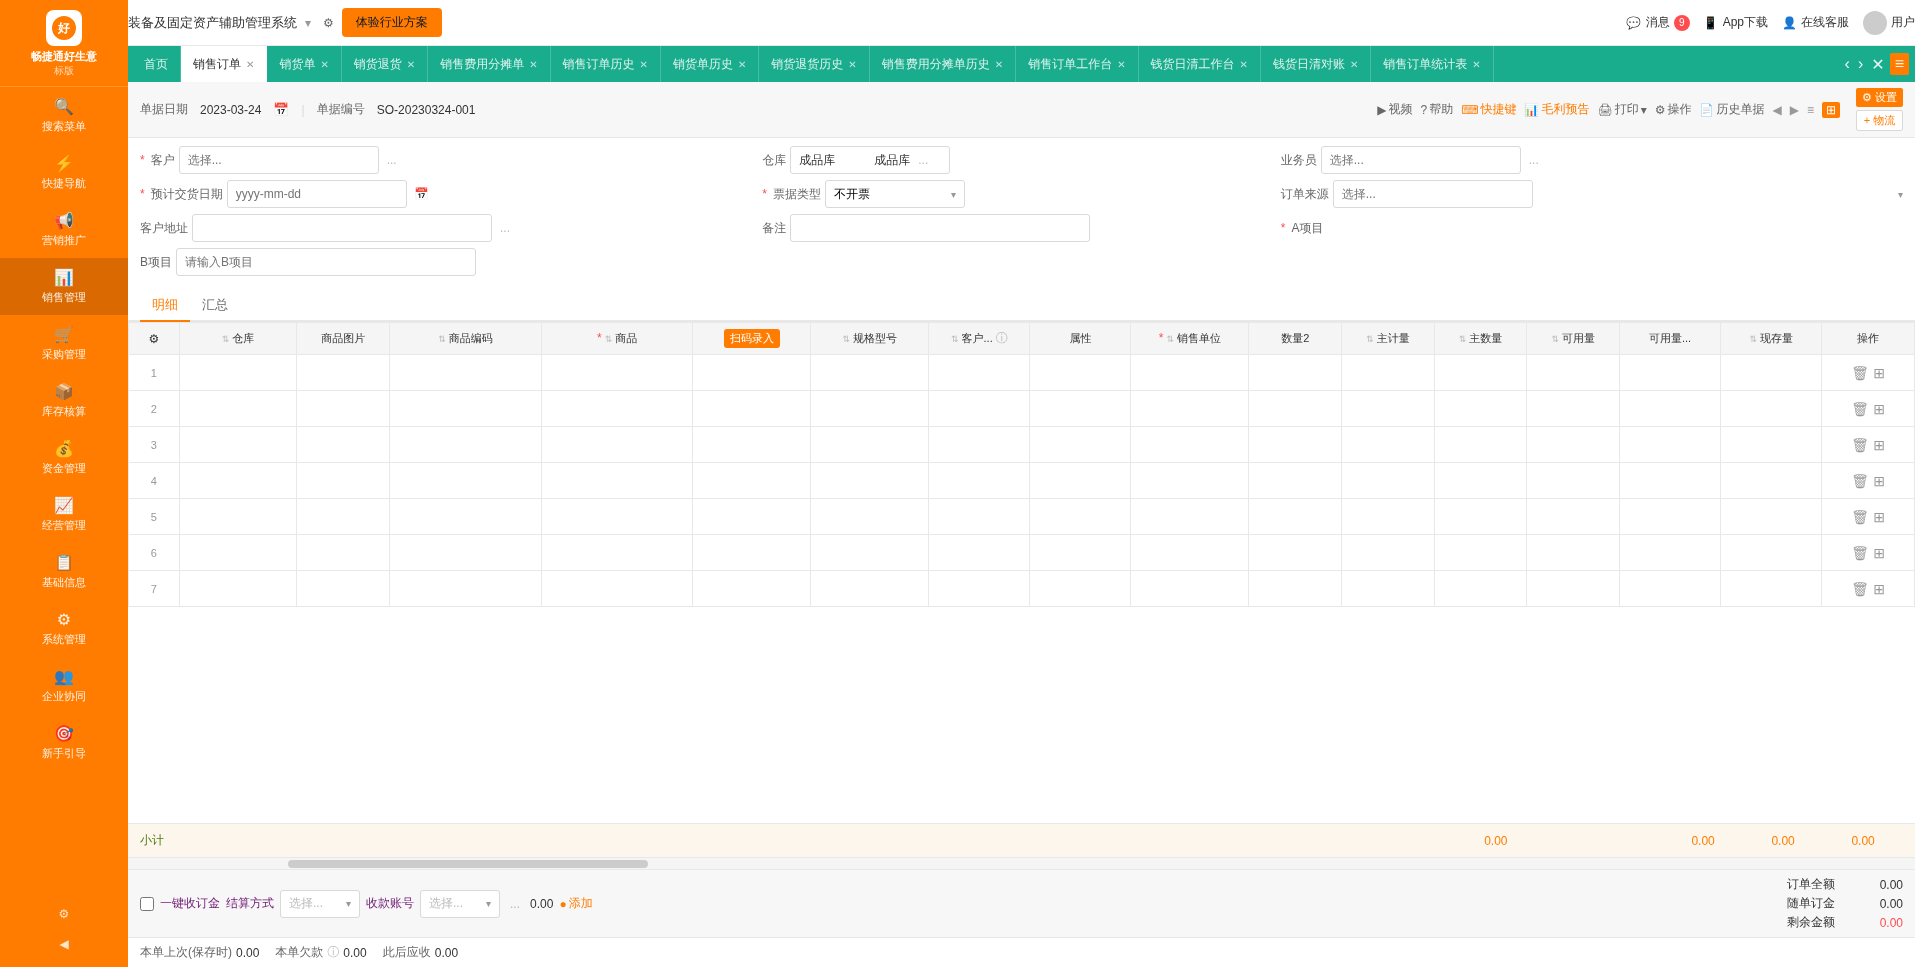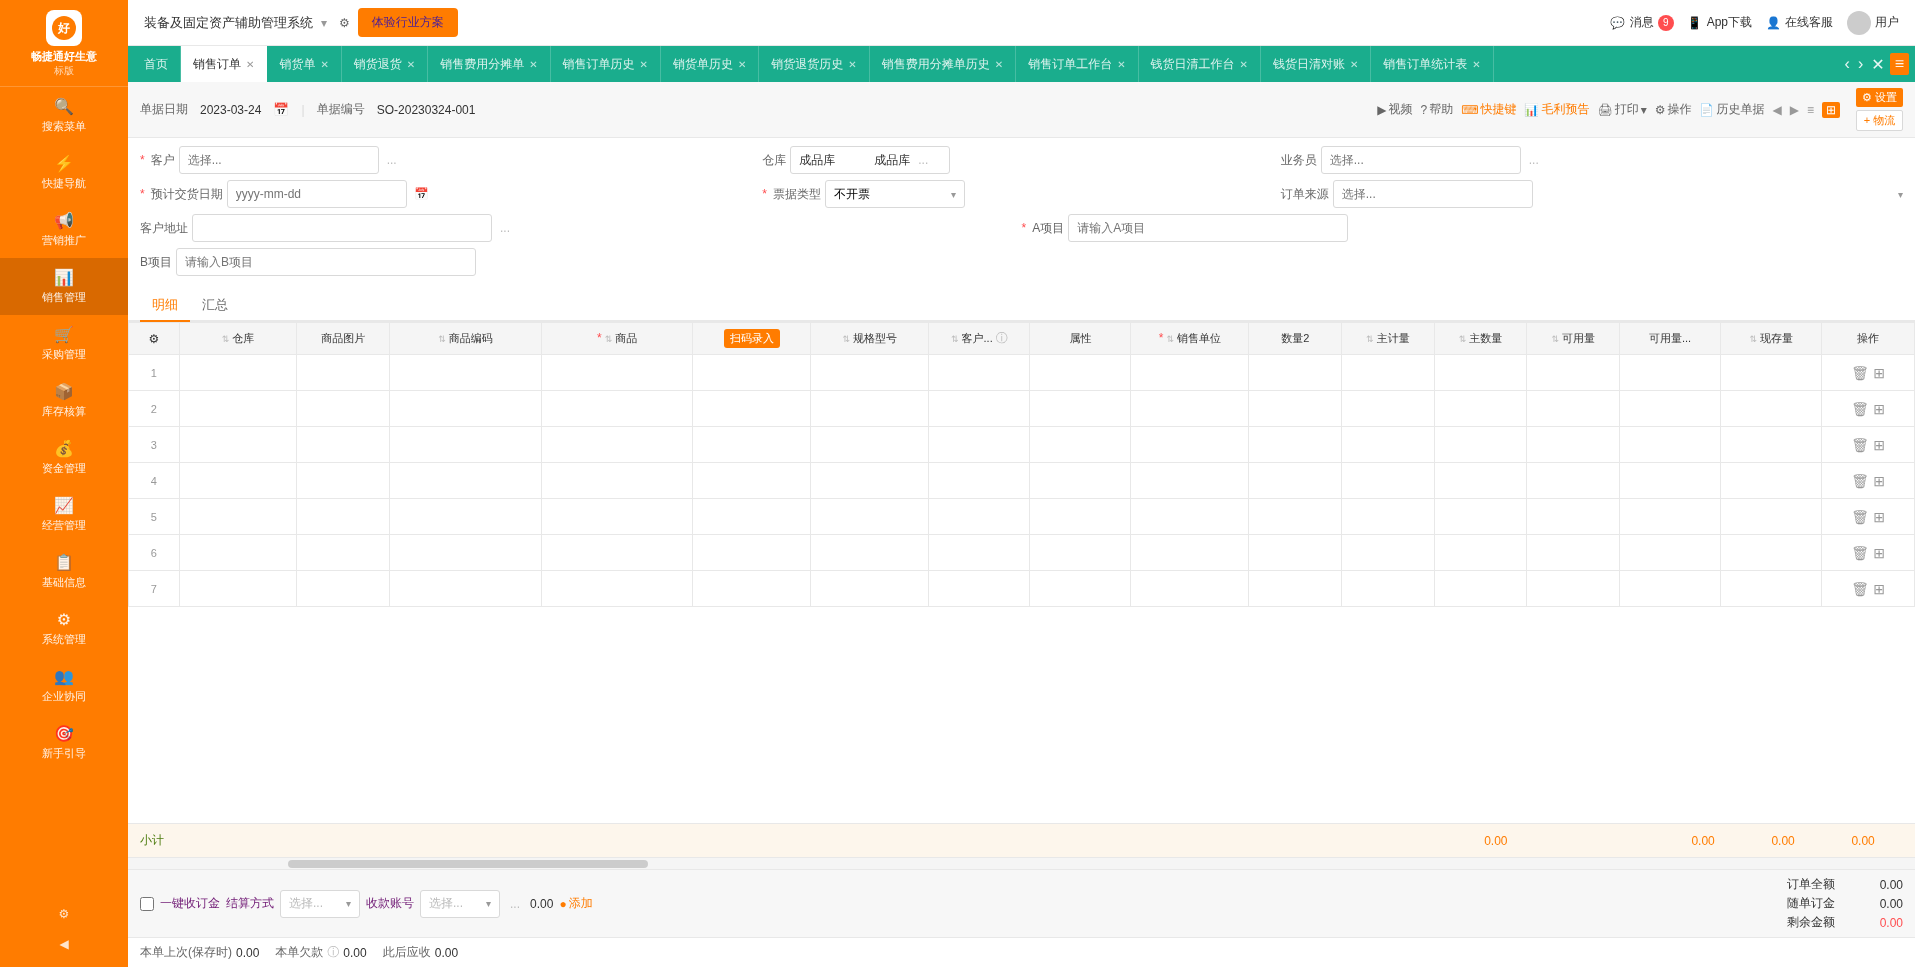--- a/index.html
+++ b/index.html
@@ -28,27 +28,27 @@
 
     .sidebar-bottom { margin-top: auto; width: 100%; display: flex; flex-direction: column; align-items: center; padding-bottom: 8px; }
     .sidebar-bottom-item { width: 100%; padding: 8px 0; display: flex; flex-direction: column; align-items: center; color: rgba(255,255,255,0.8); cursor: pointer; gap: 3px; font-size: 11px; }
 
     
     #main { flex: 1; display: flex; flex-direction: column; overflow: hidden; }
 
     
     #topbar {
       height: 46px; background: white; display: flex; align-items: center;
-      padding: 0 16px; border-bottom: 1px solid #e8e8e8; gap: 8px; flex-shrink: 0;
+      padding: 0 0; border-bottom: 1px solid #e8e8e8; gap: 8px; flex-shrink: 0;
     }
     .topbar-title { font-size: 13px; color: #333; font-weight: 500; }
     .topbar-arrow { color: #999; font-size: 12px; }
     .topbar-gear { color: #666; cursor: pointer; margin-left: 4px; }
     .topbar-btn {
-      background: #ff7c00; color: #4c1d95; border: none; padding: 6px 14px;
+      background: #ff7c00; color: #0f172a; border: none; padding: 6px 14px;
       border-radius: 4px; cursor: pointer; font-size: 12px; font-weight: 500;
     }
     .topbar-right { margin-left: auto; display: flex; align-items: center; gap: 14px; }
     .topbar-right-item { display: flex; align-items: center; gap: 4px; color: #333; cursor: pointer; font-size: 12px; }
     .badge { background: #ff4d4f; color: white; border-radius: 50%; width: 16px; height: 16px; font-size: 10px; display: flex; align-items: center; justify-content: center; }
 
     
     #tabbar {
       height: 36px; background: #1aad8d; display: flex; align-items: center;
       padding: 0 0 0 4px; gap: 0; flex-shrink: 0; overflow: hidden;
@@ -425,24 +425,27 @@
           <span class="dropdown-arrow">▾</span>
         </div>
       </div>
 
       <div class="form-row">
         <div class="form-field" style="flex:1.2">
           <span class="field-label">客户地址</span>
           <input type="text" class="field-input" style="max-width: 300px;">
           <span class="field-dots">...</span>
         </div>
+        <div class="form-field" style="flex:1">
+          <span class="field-label">备注</span>
+          <input type="text" class="field-input" style="max-width: 300px;">
+        </div>
         <div class="form-field" style="flex:1.2">
           <span class="field-required">*</span>
           <span class="field-label">A项目</span>
-          <input type="text" class="field-input placeholder" style="max-width: 280px;" placeholder="请输入A项目">
         </div>
       </div>
 
       <div class="form-row">
         <div class="form-field">
           <span class="field-label">B项目</span>
           <input type="text" class="field-input placeholder" style="max-width: 300px;" placeholder="请输入B项目">
         </div>
       </div>
     </div>

